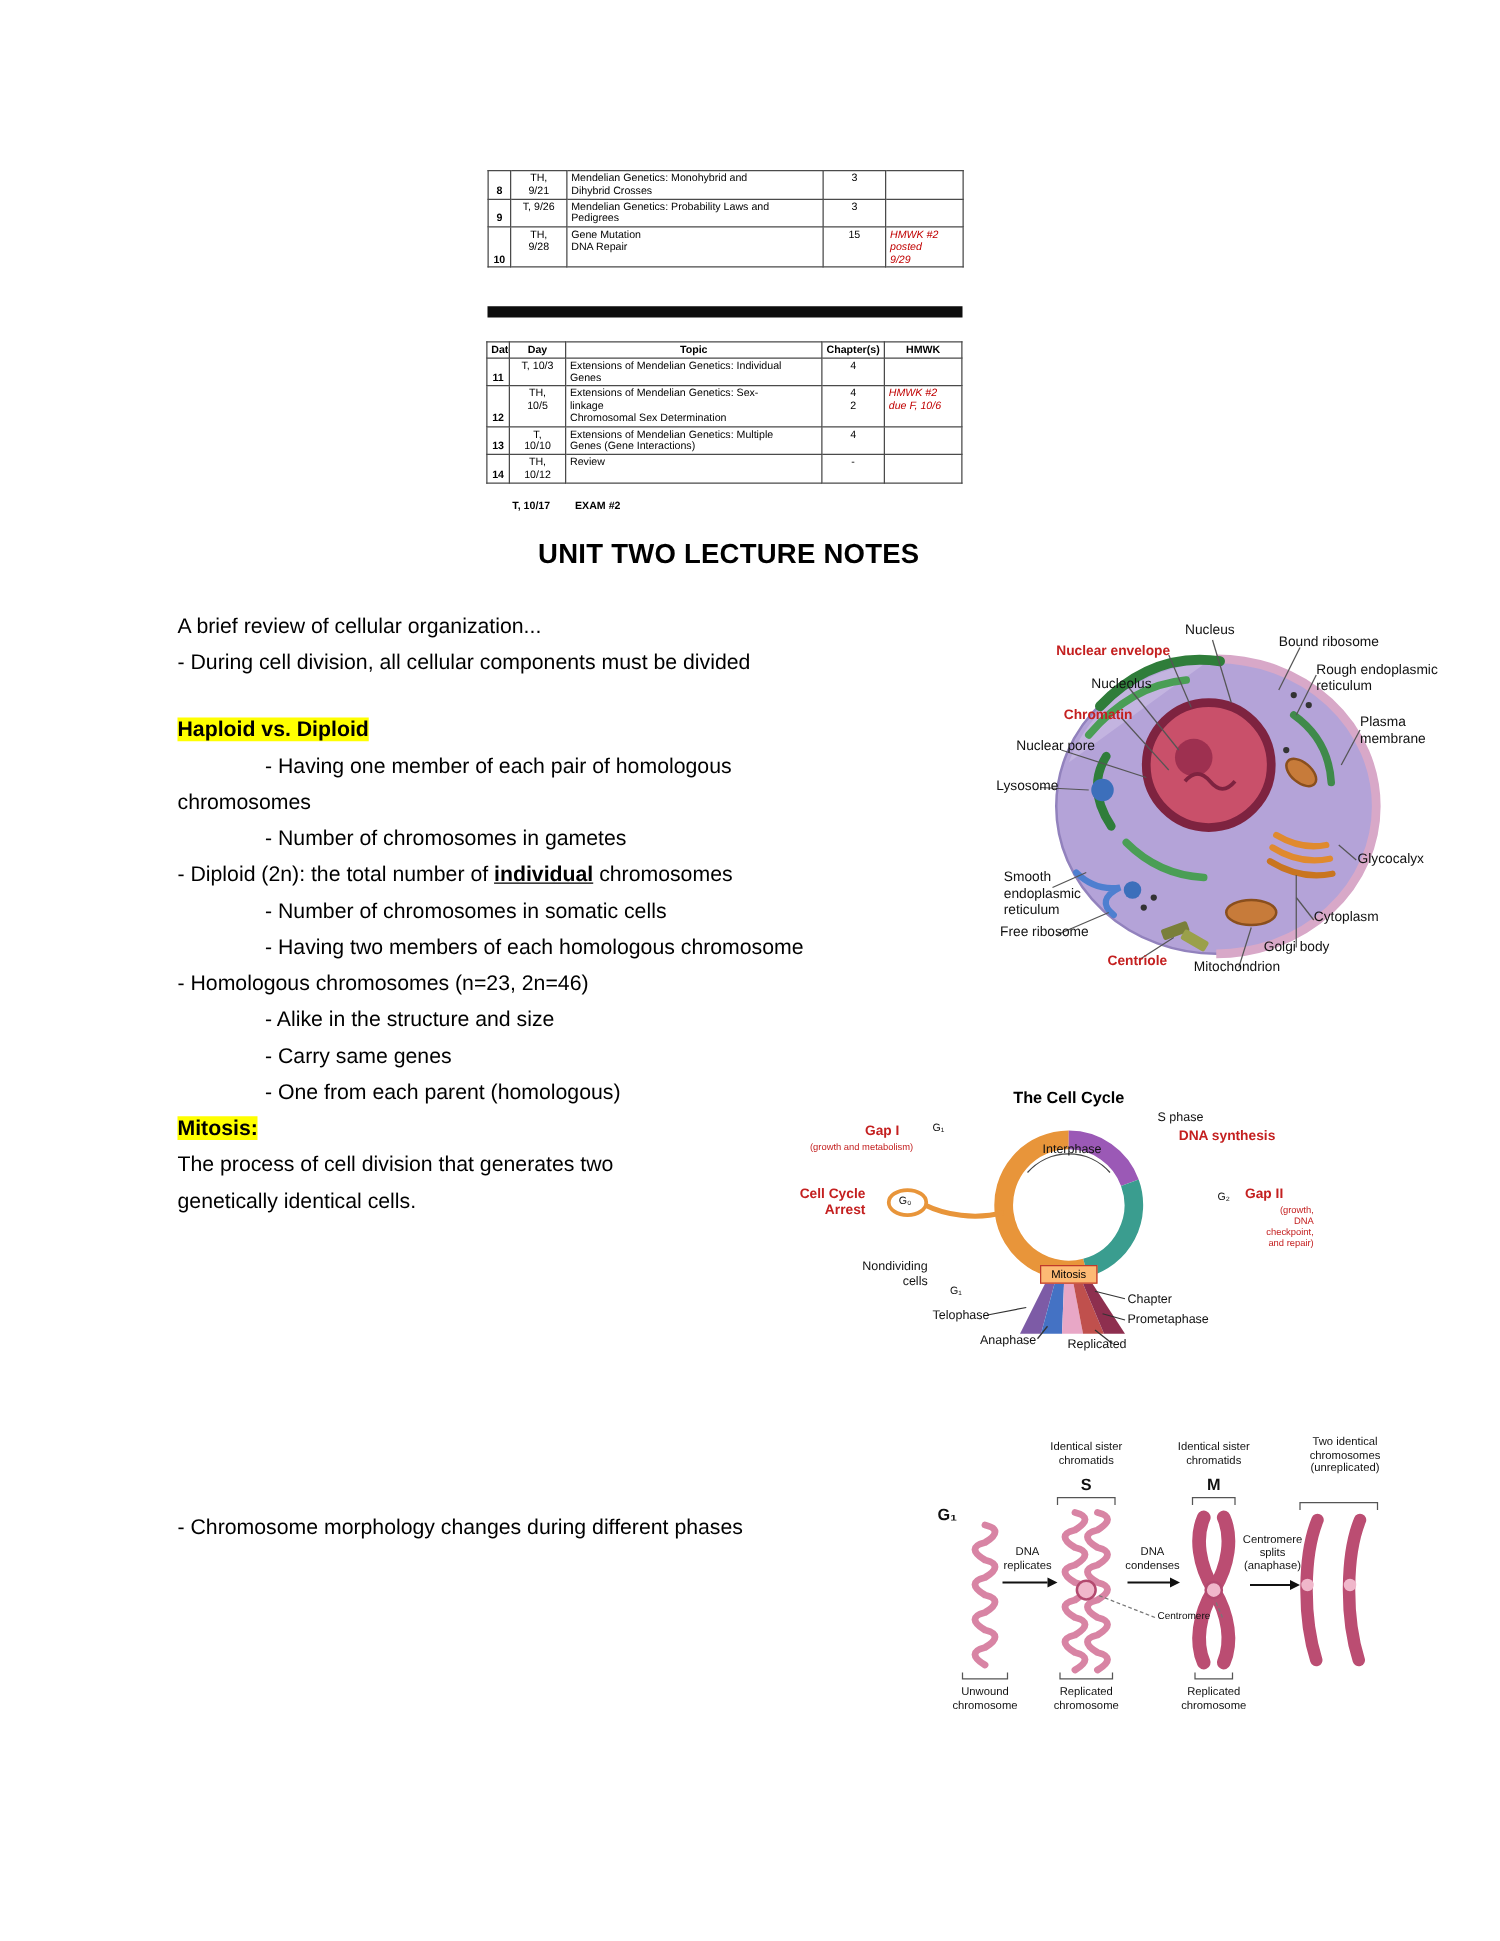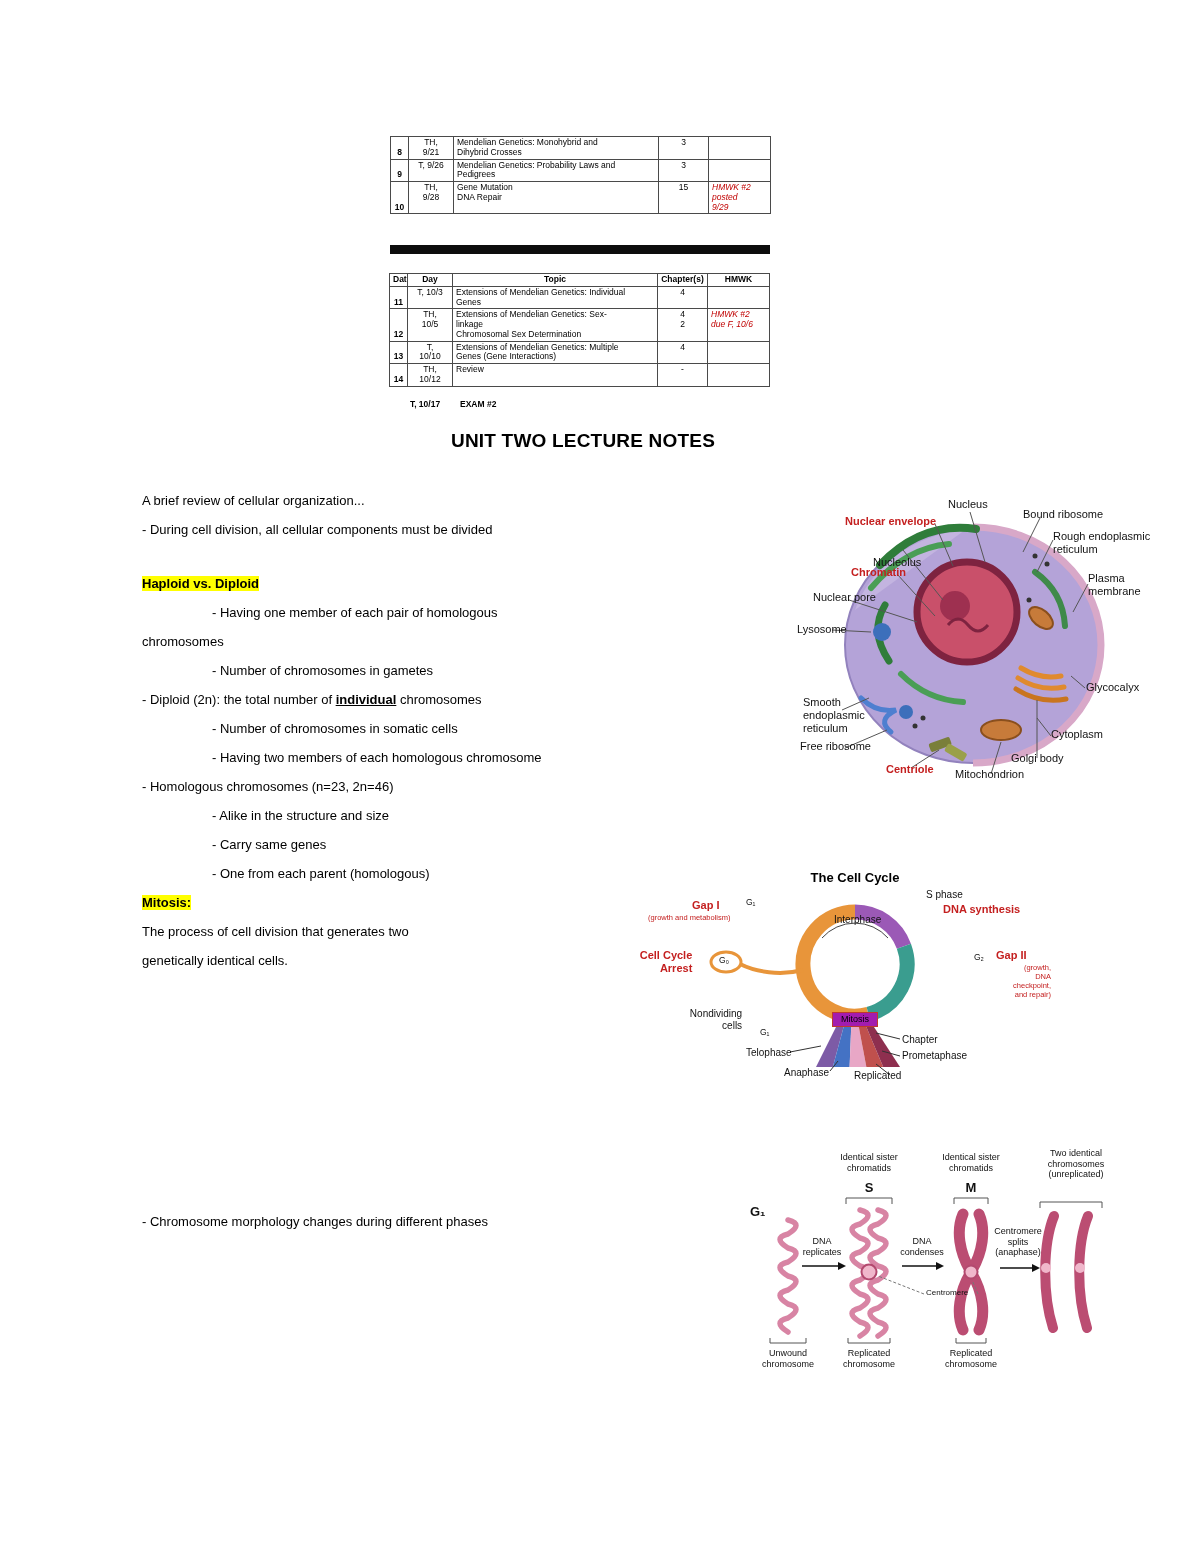--- a/index.html
+++ b/index.html
@@ -15,22 +15,22 @@
   td.col-chap{text-align:center}
   td.col-hmwk{color:#c00000;font-style:italic}
   #sched-top{left:390px;top:136px}
   #divider-bar{position:absolute;left:390px;top:245px;width:380px;height:9px;background:#0d0d0d}
   #sched-bottom{left:389px;top:273px}
   #exam-row{position:absolute;left:390px;top:399px;width:380px;display:flex;font-size:8.5px;font-weight:bold}
   #exam-row .exam-day{width:70px;text-align:center}
   #exam-row .exam-topic{flex:1;}
 
   
-  #page-title{position:absolute;left:0;top:430px;width:1166px;text-align:center;font-size:19px;font-weight:bold;letter-spacing:.2px}
-  .notes{position:absolute;left:142px;width:700px;font-size:13px;line-height:29px}
+  #page-title{position:absolute;left:0;top:430px;width:1166px;text-align:center;font-size:22px;font-weight:bold;letter-spacing:.2px}
+  .notes{position:absolute;left:142px;width:700px;font-size:17px;line-height:29px}
   #notes-main{top:486px}
   #notes-bottom{top:1207px;line-height:30px}
   .note-line.ind{padding-left:70px}
   .note-line.blank{height:25px}
   .u{text-decoration:underline;font-weight:bold}
   .hl{background:#ffff00;font-weight:bold}
 
   
   .fig{position:absolute}
   .fig svg{position:absolute;left:0;top:0}
@@ -39,21 +39,21 @@
   .ctr{text-align:right;transform:translateX(-50%)}
 
   #fig-cell{left:785px;top:460px;width:380px;height:345px}
 
   #fig-cycle{left:640px;top:862px;width:430px;height:240px}
   #fig-cycle .lbl{font-size:10px}
   #fig-cycle .lbl.red{font-size:11px}
   #fig-cycle .lbl.sub{font-size:7.5px;font-weight:normal;color:#c42020}
   #fig-cycle .lbl.tiny{font-size:8.5px}
   #cycle-title{position:absolute;left:50%;top:8px;transform:translateX(-50%);font-size:13px;font-weight:bold}
-  #mitosis-box{position:absolute;left:192px;top:150px;width:46px;height:15px;border:1.5px solid #c0392b;background:#a21caf;font-size:9px;text-align:center;line-height:12px}
+  #mitosis-box{position:absolute;left:192px;top:150px;width:46px;height:15px;border:1.5px solid #c0392b;background:#fdba74;font-size:9px;text-align:center;line-height:12px}
 
   #fig-chrom{left:738px;top:1148px;width:392px;height:255px}
   #fig-chrom .lbl{font-size:9px;text-align:center}
   #fig-chrom .phase{font-size:13px;font-weight:bold}
   #fig-chrom .small{font-size:8px}
 </style>
 </head>
 <body>
 
 <table class="sched" id="sched-top">
@@ -241,21 +241,21 @@
         <line x1="252" y1="298" x2="252" y2="240"></line>
       <line x1="126" y1="308" x2="154" y2="290"></line>
         <line x1="206" y1="314" x2="216" y2="282"></line>
     </g>
   </svg>
   <div class="lbl" style="left:163px;top:38px">Nucleus</div>
   <div class="lbl" style="left:238px;top:48px">Bound ribosome</div>
   <div class="lbl red" style="left:60px;top:55px">Nuclear envelope</div>
   <div class="lbl" style="left:268px;top:70px">Rough endoplasmic
 reticulum</div>
-  <div class="lbl" style="left:88px;top:96px">Nucleolus</div>
+  <div class="lbl" style="left:88px;top:81px">Nucleolus</div>
   <div class="lbl red" style="left:66px;top:106px">Chromatin</div>
   <div class="lbl" style="left:303px;top:112px">Plasma
 membrane</div>
   <div class="lbl" style="left:28px;top:131px">Nuclear pore</div>
   <div class="lbl" style="left:12px;top:163px">Lysosome</div>
   <div class="lbl" style="left:301px;top:221px">Glycocalyx</div>
   <div class="lbl" style="left:18px;top:236px">Smooth
 endoplasmic
 reticulum</div>
   <div class="lbl" style="left:266px;top:268px">Cytoplasm</div>

